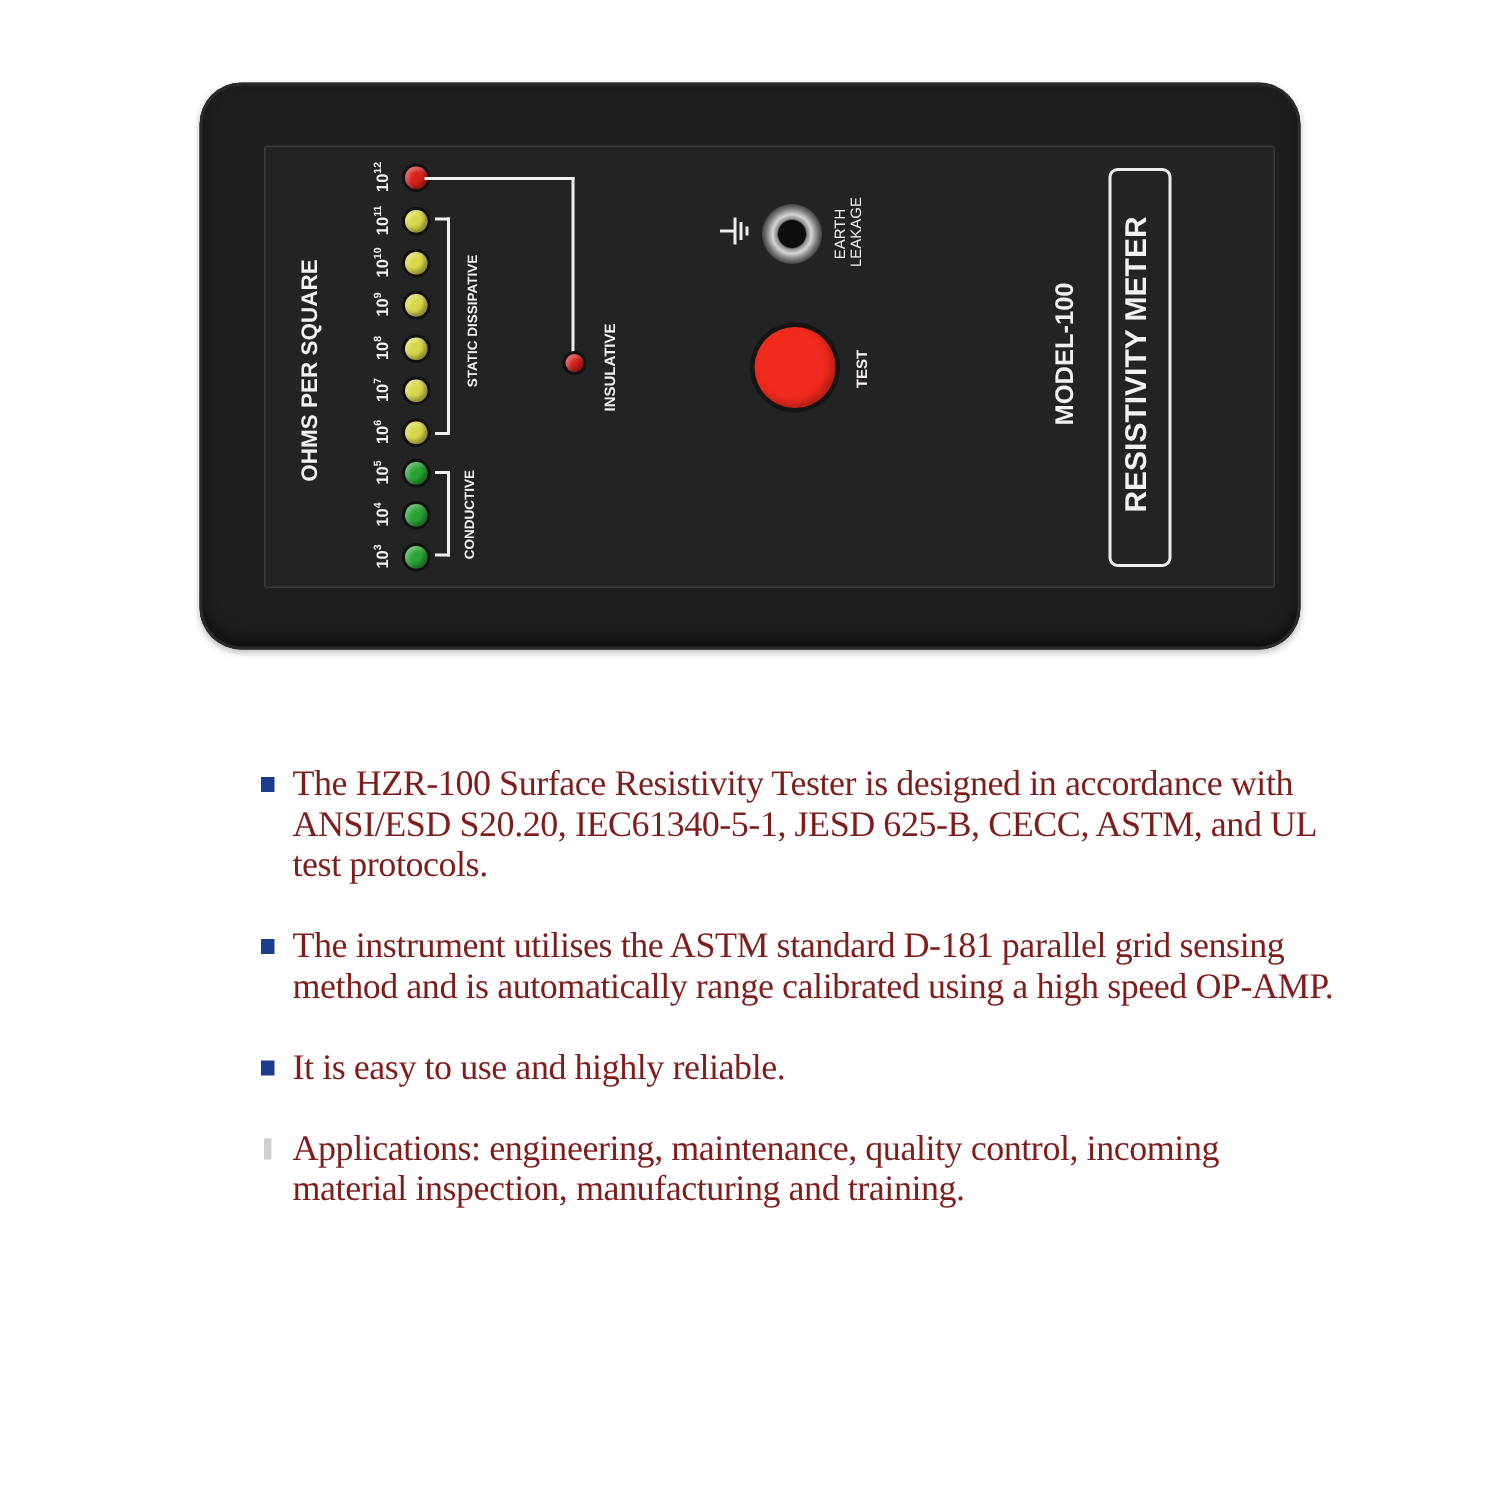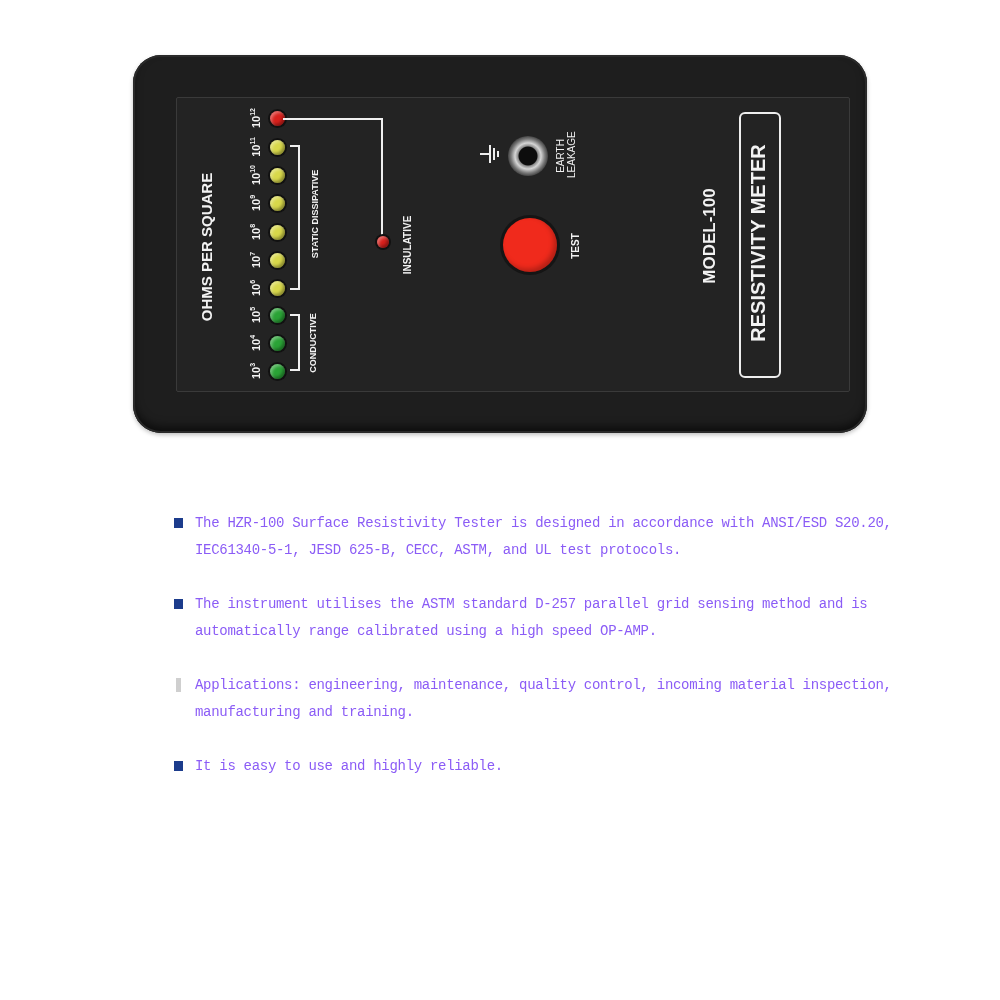--- a/index.html
+++ b/index.html
@@ -24,21 +24,21 @@
   .line { position:absolute; background:#f0f0f0; }
 
   .jack { position:absolute; left:508px; top:136px; width:40px; height:40px; border-radius:50%;
           background:radial-gradient(circle, #0d0d0d 0 9px, #8a8a8a 10px, #d5d5d5 13px, #7a7a7a 17px, #444 20px); }
   .test-btn { position:absolute; left:503px; top:218px; width:54px; height:54px; border-radius:50%; background:#f02a1c;
               box-shadow: 0 0 0 3px #151515, inset -3px -3px 5px rgba(0,0,0,.25); border:none; padding:0; cursor:pointer; }
 
   .title-box { position:absolute; left:739px; top:112px; width:38px; height:262px; border:2px solid #eee; border-radius:6px; }
 
   .bullets { position:absolute; left:174px; top:510px; width:720px; }
-  .bullet { position:relative; padding-left:21px; font-family:Liberation Mono, monospace; font-size:14px; line-height:27px; color:#8b5cf6; margin-bottom:27px; letter-spacing:-0.3px; }
+  .bullet { position:relative; padding-left:21px; font-family:Liberation Serif, serif; font-size:24px; line-height:27px; color:#7f1d1d; margin-bottom:27px; letter-spacing:-0.3px; }
   .bullet .marker { position:absolute; left:0; top:8px; width:9px; height:10px; background:#1c3c8c; }
   .bullet .marker.grey { background:#cfcfcf; width:5px; height:14px; left:2px; top:6px; }
 </style>
 </head>
 <body>
 
 <div class="device"></div>
 <div class="faceplate"></div>
 
 <div class="rot" style="left:117px; top:237px; width:180px; height:20px; font-size:15px; text-align:center; line-height:20px;">OHMS PER SQUARE</div>
@@ -96,16 +96,16 @@
 <button class="test-btn"></button>
 <div class="rot" style="left:560px; top:240px; width:32px; height:12px; font-size:10px; line-height:12px; text-align:center;">TEST</div>
 
 <div class="rot" style="left:655px; top:226px; width:110px; height:20px; font-size:17px; line-height:20px; text-align:center;">MODEL-100</div>
 
 <div class="title-box"></div>
 <div class="rot" style="left:638px; top:231px; width:240px; height:24px; font-size:20px; line-height:24px; text-align:center;">RESISTIVITY METER</div>
 
 <div class="bullets" id="bullets">
     <div class="bullet"><span class="marker"></span><span>The HZR-100 Surface Resistivity Tester is designed in accordance with ANSI/ESD S20.20, IEC61340-5-1, JESD 625-B, CECC, ASTM, and UL test protocols.</span></div>
-    <div class="bullet"><span class="marker"></span><span>The instrument utilises the ASTM standard D-257 parallel grid sensing method and is automatically range calibrated using a high speed OP-AMP.</span></div>
+    <div class="bullet"><span class="marker"></span><span>The instrument utilises the ASTM standard D-181 parallel grid sensing method and is automatically range calibrated using a high speed OP-AMP.</span></div>
+    <div class="bullet"><span class="marker"></span><span>It is easy to use and highly reliable.</span></div>
     <div class="bullet"><span class="marker grey"></span><span>Applications: engineering, maintenance, quality control, incoming material inspection, manufacturing and training.</span></div>
-    <div class="bullet"><span class="marker"></span><span>It is easy to use and highly reliable.</span></div>
   </div>
 
 </body></html>

